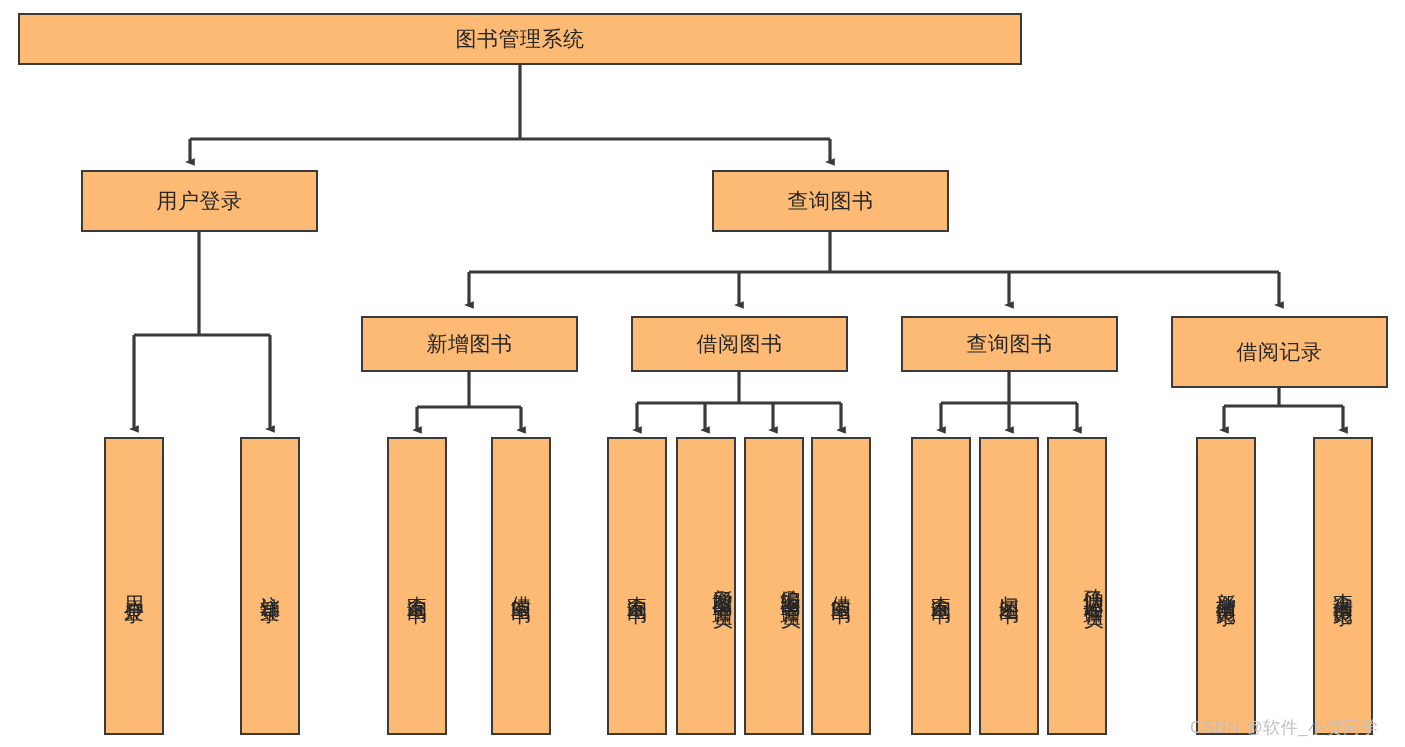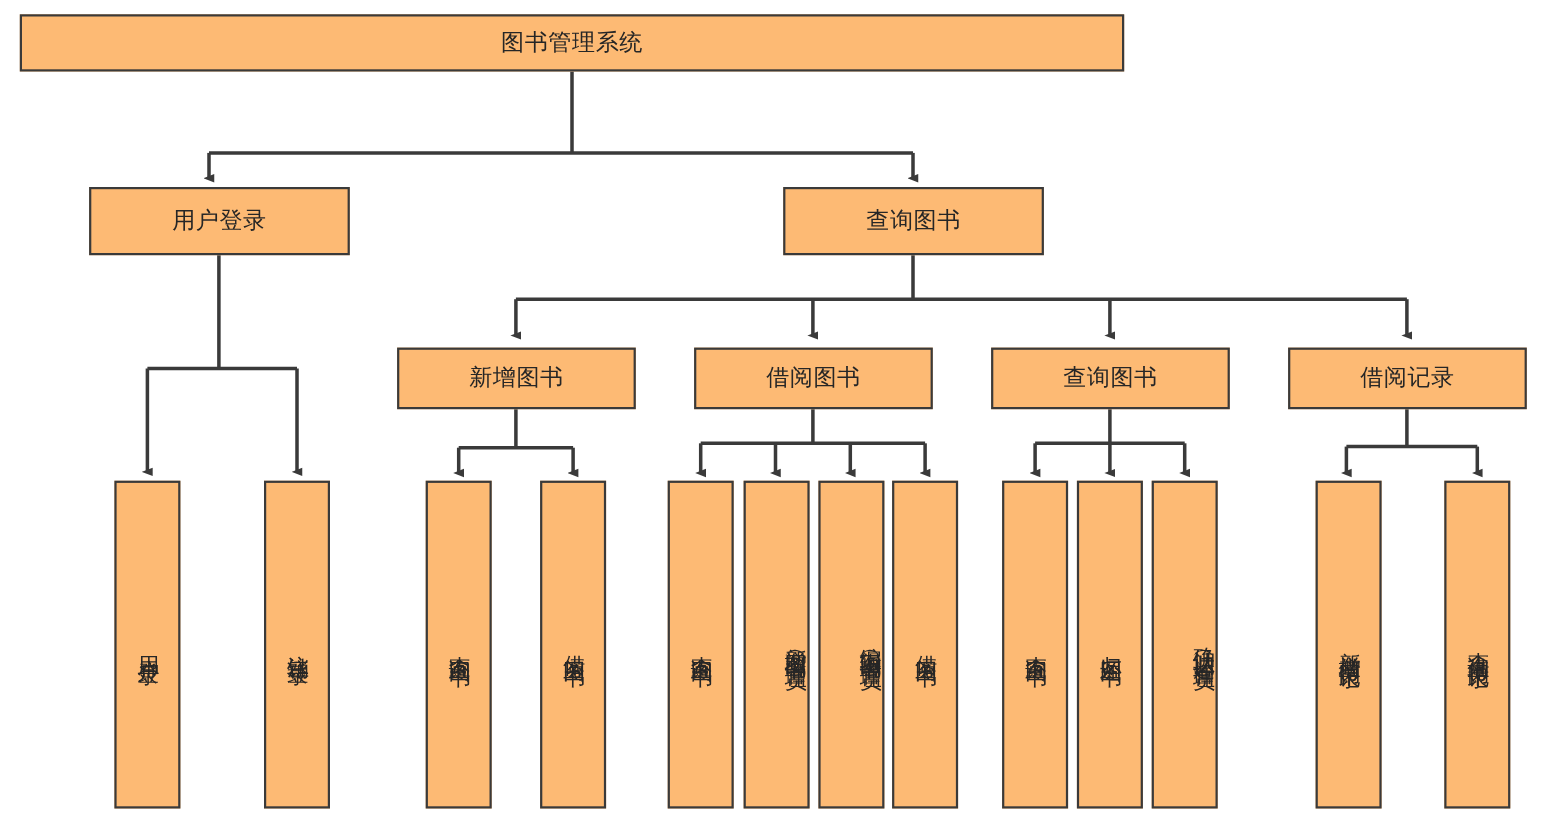--- a/index.html
+++ b/index.html
@@ -131,21 +131,21 @@
 
   <div class="node horizontal" style="left:361px; top:316px; width:217px; height:56px;">
     <span class="node-label">新增图书</span>
   </div>
   <div class="node horizontal" style="left:631px; top:316px; width:217px; height:56px;">
     <span class="node-label">借阅图书</span>
   </div>
   <div class="node horizontal" style="left:901px; top:316px; width:217px; height:56px;">
     <span class="node-label">查询图书</span>
   </div>
-  <div class="node horizontal" style="left:1171px; top:316px; width:217px; height:56px;">
+  <div class="node horizontal" style="left:1171px; top:316px; width:217px; height:72px;">
     <span class="node-label">借阅记录</span>
   </div>
 
   <div class="node vertical" style="left:104px; top:437px; width:60px; height:298px;">
     <span class="node-label">用户登录</span>
   </div>
   <div class="node vertical" style="left:240px; top:437px; width:60px; height:298px;">
     <span class="node-label">注销登录</span>
   </div>
 
@@ -179,14 +179,15 @@
     <span class="node-label">确认归还（管理员）</span>
   </div>
 
   <div class="node vertical" style="left:1196px; top:437px; width:60px; height:298px;">
     <span class="node-label">新增借阅记录</span>
   </div>
   <div class="node vertical" style="left:1313px; top:437px; width:60px; height:298px;">
     <span class="node-label">查询借阅记录</span>
   </div>
 
+  <div class="watermark" style="left:1190px; top:716px;">CSDN @软件_小贺同学</div>
 
 </div>
 
 </body></html>

